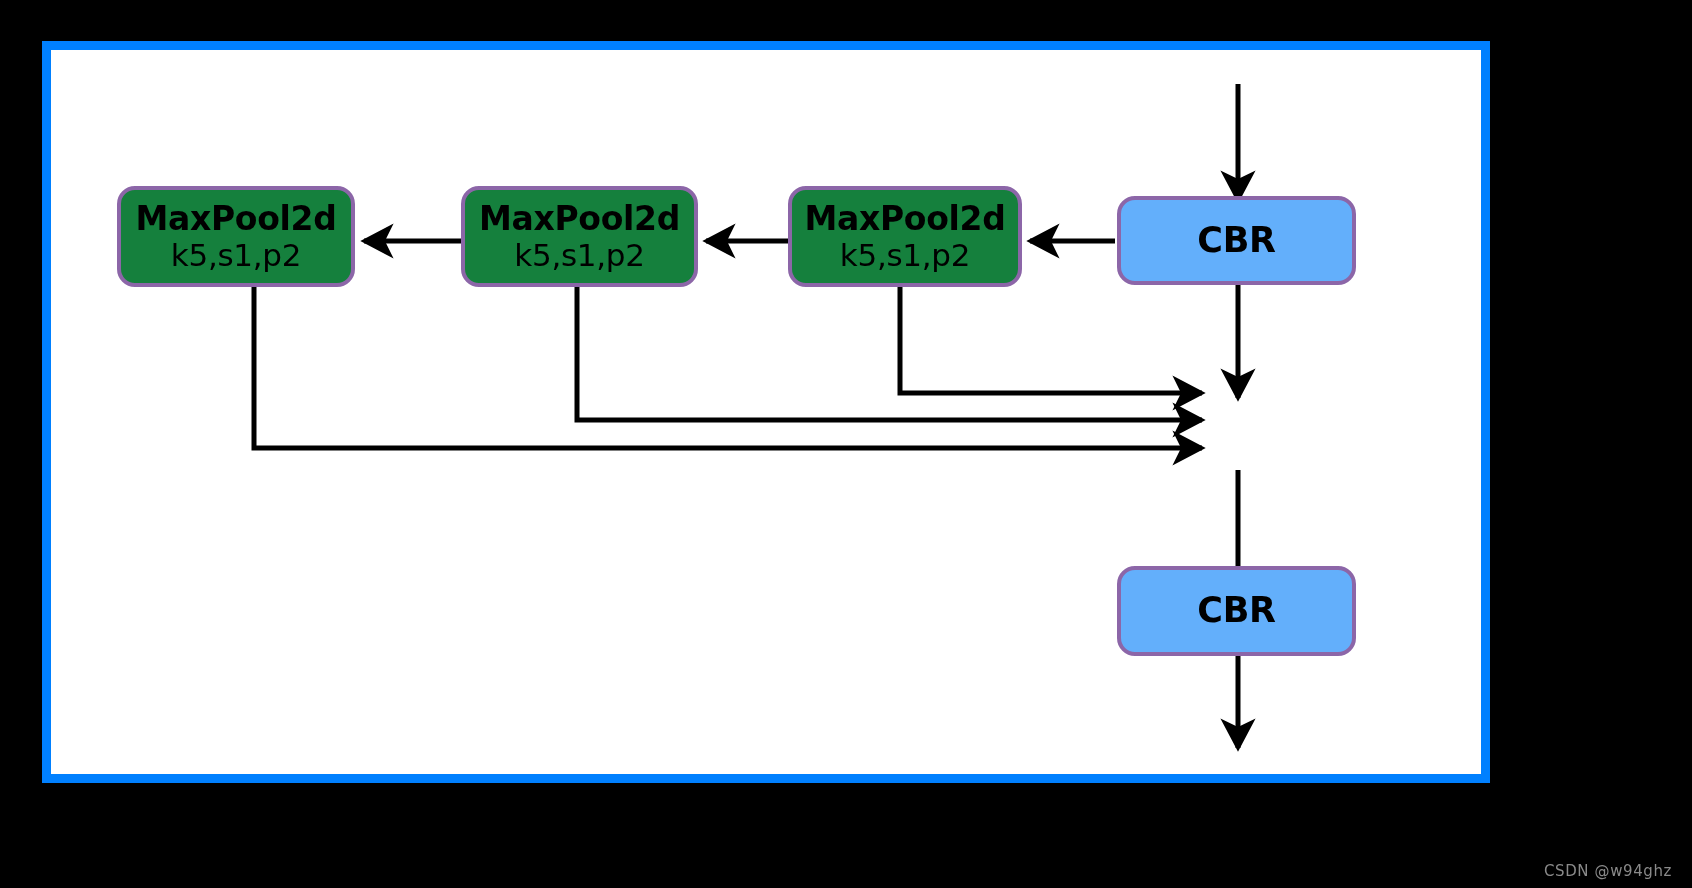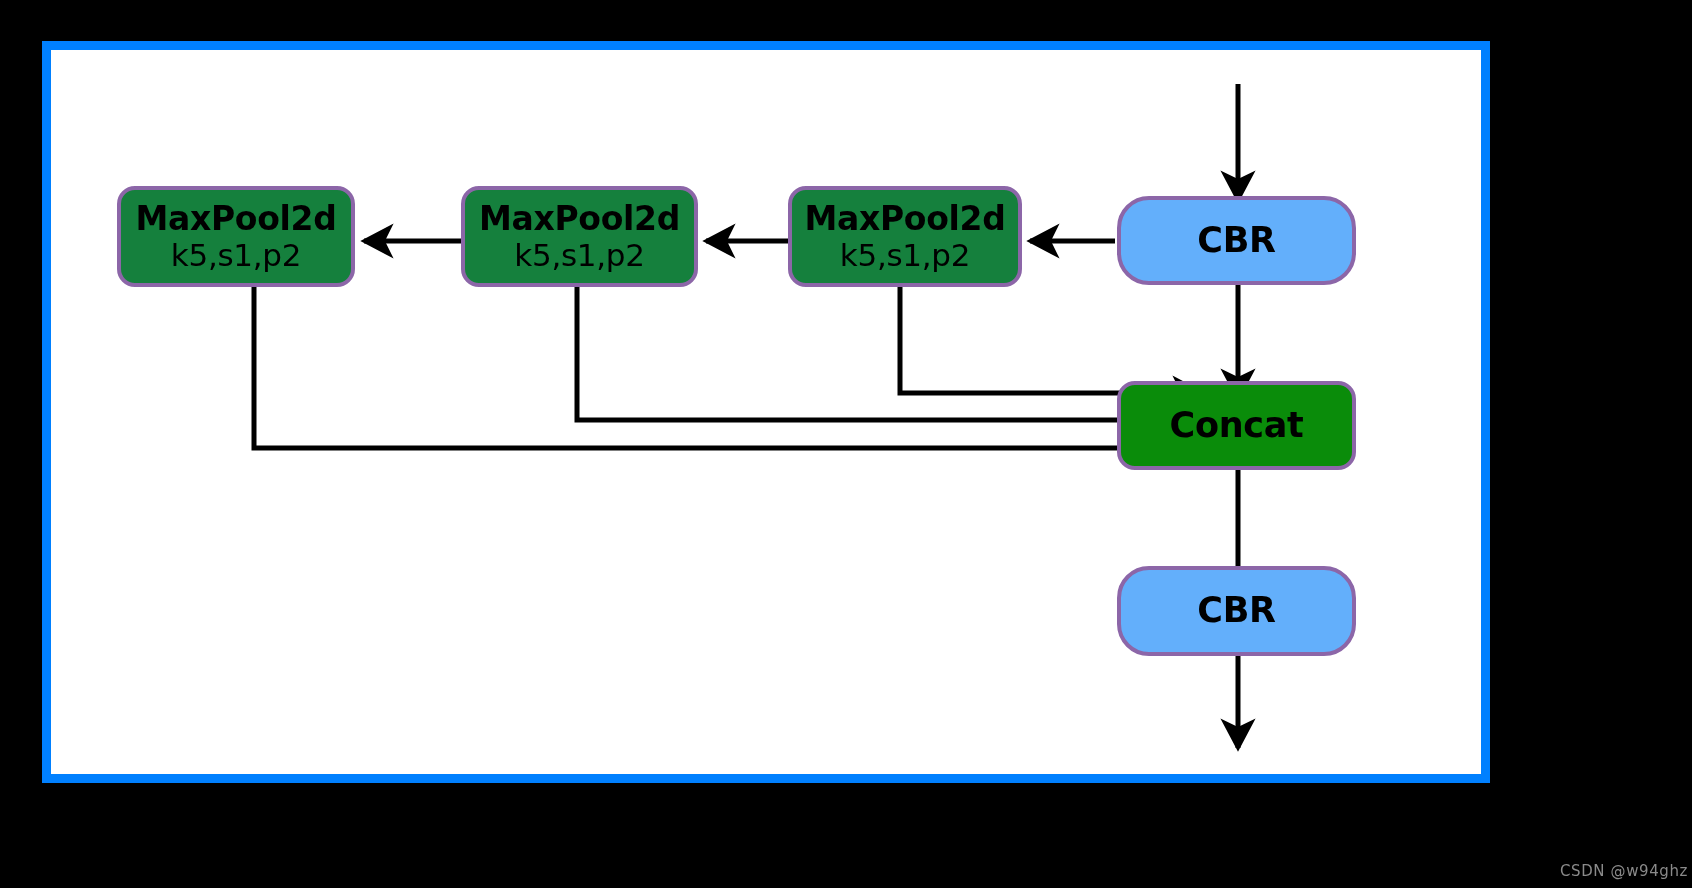--- a/index.html
+++ b/index.html
@@ -65,36 +65,35 @@
     font-weight: normal;
     font-size: 31px;
     letter-spacing: -0.3px;
   }
 
   .node-pool {
     background: #15803d;
   }
   .node-cbr {
     background: #63AFFB;
-    border-radius: 32px;
   }
   .node-concat {
     background: #0A8C0A;
   }
   .node-concat .l1 {
     font-size: 35px;
   }
   .node-cbr .l1 {
     font-size: 35px;
   }
 
   
   #watermark {
     position: absolute;
-    right: 4px;
+    right: 20px;
     bottom: 8px;
     color: #8A8A8A;
     font-size: 15px;
     font-family: "DejaVu Sans", "Liberation Sans", sans-serif;
     letter-spacing: 0.6px;
     user-select: none;
   }
 </style>
 </head>
 <body>
@@ -163,23 +162,20 @@
   <div class="node node-pool" style="left:461px; top:186px; width:237px; height:101px;">
     <span class="l1">MaxPool2d</span>
     <span class="l2">k5,s1,p2</span>
   </div>
 
   <div class="node node-pool" style="left:117px; top:186px; width:238px; height:101px;">
     <span class="l1">MaxPool2d</span>
     <span class="l2">k5,s1,p2</span>
   </div>
 
-  <div class="node node-concat" style="left:1117px; top:381px; width:239px; height:89px;">
-    <span class="l1">Concat</span>
-  </div>
 
   <div class="node node-cbr" style="left:1117px; top:566px; width:239px; height:90px;">
     <span class="l1">CBR</span>
   </div>
 
   <div id="watermark">CSDN @w94ghz</div>
 
 </div>
 
 </body></html>

